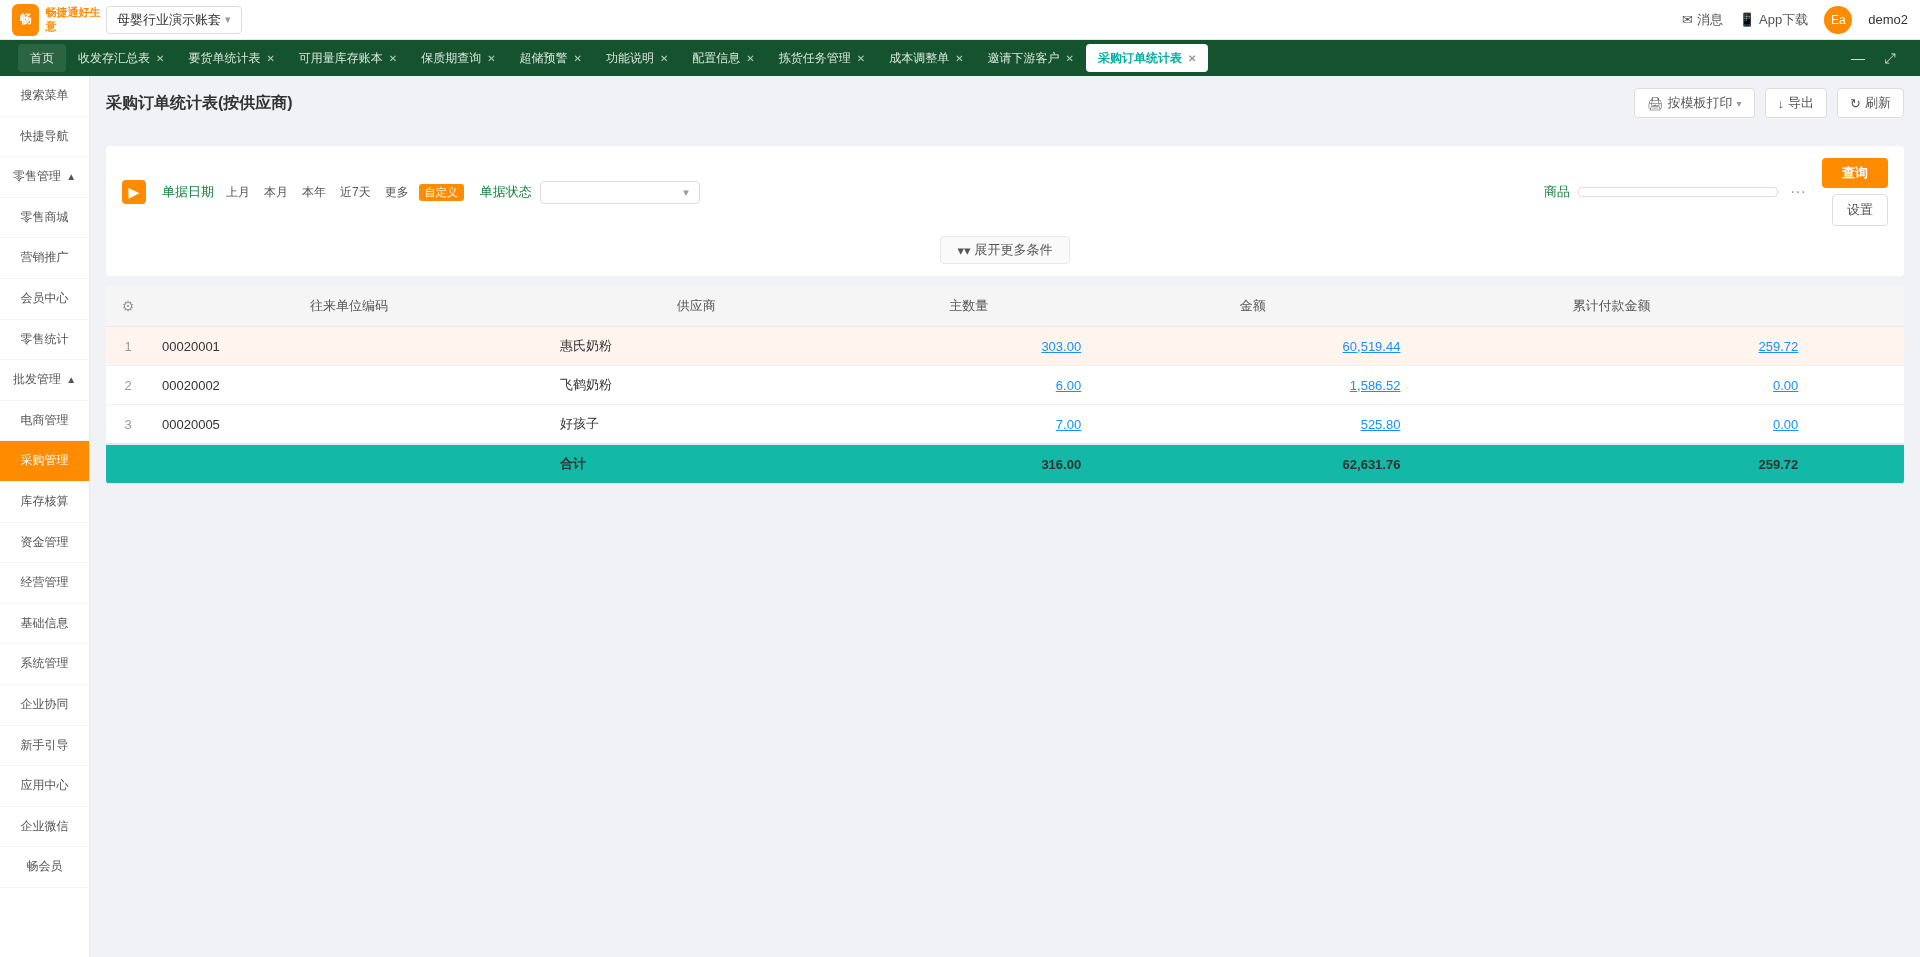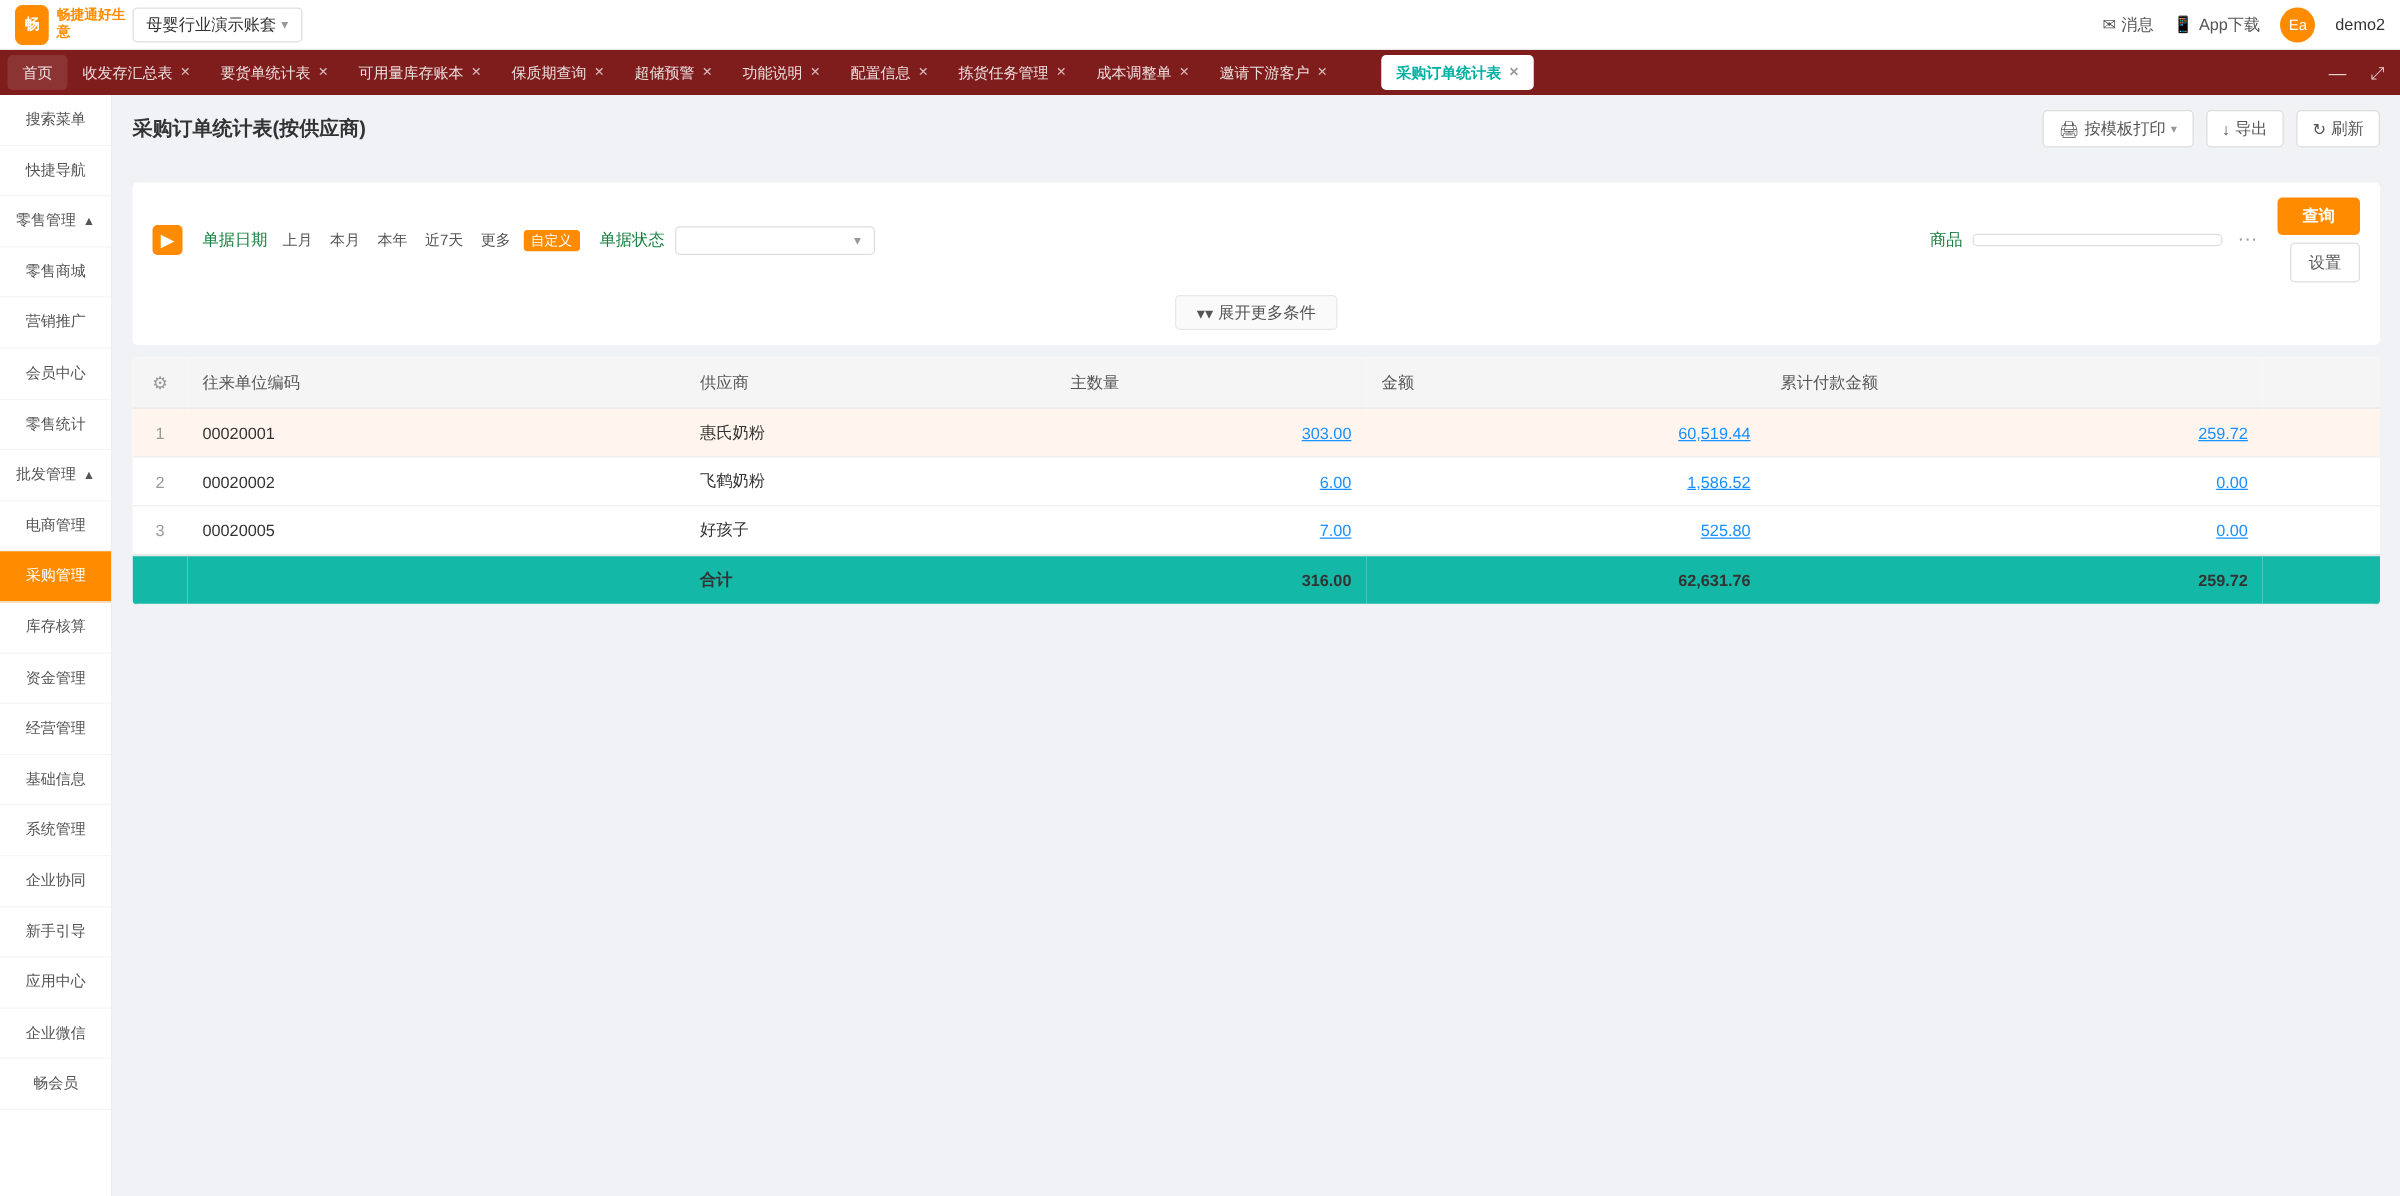--- a/index.html
+++ b/index.html
@@ -10,23 +10,23 @@
     .logo-area { display: flex; align-items: center; gap: 6px; width: 90px; }
     .logo-icon { width: 32px; height: 32px; background: #ff8c00; border-radius: 6px; display: flex; align-items: center; justify-content: center; color: white; font-weight: bold; font-size: 12px; }
     .logo-text { font-size: 11px; color: #ff8c00; font-weight: bold; line-height: 1.2; }
     .workspace-selector { display: flex; align-items: center; gap: 4px; padding: 4px 10px; border: 1px solid #ddd; border-radius: 4px; cursor: pointer; font-size: 13px; color: #333; margin-left: 4px; }
     .workspace-selector .chevron { color: #999; font-size: 11px; }
     .top-right { margin-left: auto; display: flex; align-items: center; gap: 16px; }
     .top-right-item { display: flex; align-items: center; gap: 4px; cursor: pointer; color: #555; font-size: 13px; }
     .avatar { width: 28px; height: 28px; border-radius: 50%; background: #ff8c00; display: flex; align-items: center; justify-content: center; color: white; font-size: 12px; font-weight: normal; }
 
     
-    .nav-tabs { height: 36px; background: #7f1d1d; display: flex; align-items: center; padding: 0 6px; flex-shrink: 0; overflow: hidden; }
+    .nav-tabs { height: 36px; background: #14532d; display: flex; align-items: center; padding: 0 18px; flex-shrink: 0; overflow: hidden; }
     .nav-tab { height: 28px; padding: 0 12px; display: flex; align-items: center; gap: 4px; color: rgba(255,255,255,0.85); font-size: 12px; cursor: pointer; border-radius: 4px; white-space: nowrap; position: relative; }
-    .nav-tab.active { background: #fff; color: #00b0a0; font-weight: bold; margin-left: 31px; }
+    .nav-tab.active { background: #fff; color: #00b0a0; font-weight: bold; }
     .nav-tab .close-icon { font-size: 10px; color: rgba(255,255,255,0.7); margin-left: 2px; }
     .nav-tab.active .close-icon { color: #999; }
     .nav-tab-home { background: rgba(255,255,255,0.1); }
     .nav-right-actions { margin-left: auto; display: flex; align-items: center; gap: 8px; }
     .nav-right-btn { width: 24px; height: 24px; display: flex; align-items: center; justify-content: center; color: rgba(255,255,255,0.8); cursor: pointer; border-radius: 3px; font-size: 14px; }
 
     
     .main-layout { display: flex; flex: 1; overflow: hidden; }
 
     
@@ -70,21 +70,21 @@
     .goods-more { color: #999; cursor: pointer; font-size: 16px; margin-left: 4px; }
     .btn-query { background: #ff8c00; color: #fff; border: none; border-radius: 4px; padding: 6px 20px; font-size: 13px; cursor: pointer; font-weight: bold; }
     .btn-settings { background: #fff; color: #555; border: 1px solid #ddd; border-radius: 4px; padding: 6px 14px; font-size: 13px; cursor: pointer; }
     .expand-more-row { display: flex; justify-content: center; margin-top: 10px; }
     .expand-more-btn { display: flex; align-items: center; gap: 4px; color: #555; font-size: 13px; cursor: pointer; border: 1px solid #e8e8e8; border-radius: 4px; padding: 4px 16px; background: #fafafa; }
 
     
     .table-container { background: #fff; border-radius: 4px; overflow: hidden; }
     .data-table { width: 100%; border-collapse: collapse; }
     .data-table thead tr { background: #f5f5f5; }
-    .data-table th { padding: 10px 12px; text-align: left; font-weight: 500; color: #555; border-bottom: 1px solid #e8e8e8; font-size: 13px; white-space: nowrap; }
+    .data-table th { padding: 10px 12px; text-align: center; font-weight: 500; color: #555; border-bottom: 1px solid #e8e8e8; font-size: 13px; white-space: nowrap; }
     .data-table th:first-child { width: 40px; text-align: center; }
     .data-table td { padding: 10px 12px; border-bottom: 1px solid #f0f0f0; font-size: 13px; color: #333; }
     .data-table td:first-child { text-align: center; color: #999; }
     .data-table tr.row-highlight { background: #fff5ee; }
     .link-value { color: #1890ff; text-decoration: underline; cursor: pointer; }
     .settings-icon { width: 20px; height: 20px; display: inline-flex; align-items: center; justify-content: center; color: #999; cursor: pointer; font-size: 14px; }
 
     
     .table-footer { background: #14b8a6; border-top: 2px solid #e8e8e8; }
     .table-footer td { padding: 10px 12px; font-weight: bold; color: #333; font-size: 13px; }

